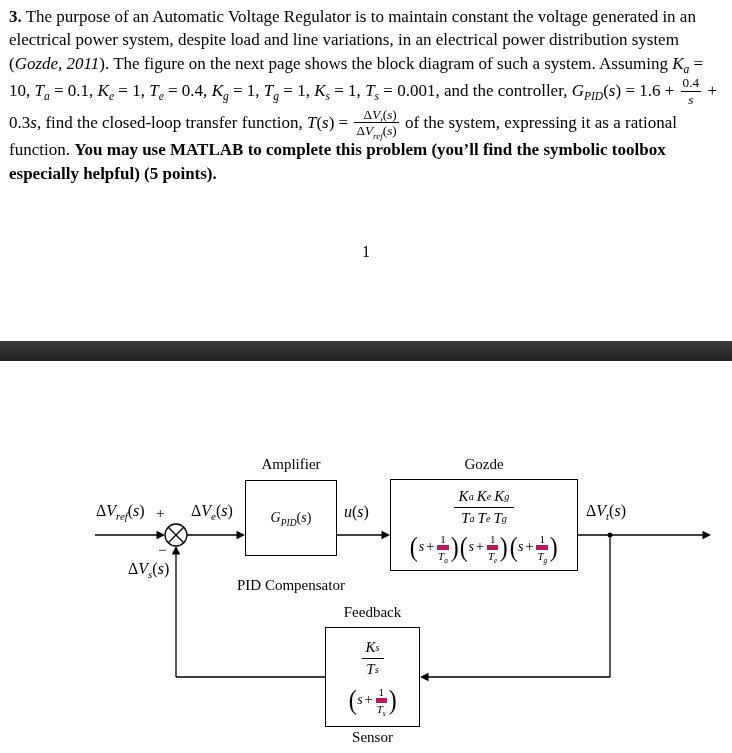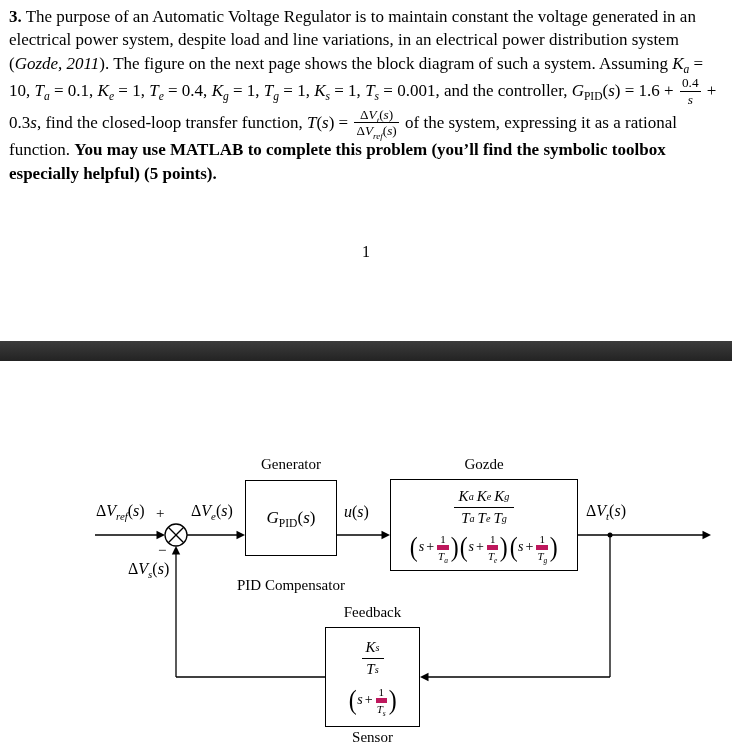--- a/index.html
+++ b/index.html
@@ -4,45 +4,45 @@
 <style>
   html,body{margin:0;padding:0;background:#fff;}
   body{width:732px;height:753px;font-family:"Liberation Serif", serif;color:#000;}
   .page{position:relative;width:732px;height:753px;background:#fff;overflow:hidden;}
 
   
   .problem{position:absolute;left:9px;top:5px;width:714px;margin:0;
            font-size:17px;line-height:1.38;text-align:left;}
   .b{font-weight:bold}
   .i{font-style:italic}
-  sub{font-size:0.68em;line-height:0;}
+  sub{font-size:0.68em;line-height:0;font-style:italic;}
   .frac{display:inline-block;vertical-align:-0.55em;text-align:center;
         font-size:0.78em;line-height:1.15;margin:0 2px;}
-  .frac .num{display:block;padding:0 2px;}
+  .frac .num{display:block;padding:0 2px;text-align:right;}
   .frac .den{display:block;border-top:1px solid #000;padding:0 2px;}
 
   .pagenum{position:absolute;top:243px;left:0;width:732px;text-align:center;font-size:16px;}
 
   .separator{position:absolute;top:341px;left:0;width:732px;height:20px;
              background:linear-gradient(#3c3c3c,#232323);}
 
   
   .wires{position:absolute;left:0;top:0;width:732px;height:753px;pointer-events:none;}
 
   .dlabel{position:absolute;font-size:15px;text-align:center;}
   .lbl-controller{left:245px;top:456px;width:92px;}
   .lbl-plant{left:390px;top:456px;width:188px;}
   .lbl-pid{left:210px;top:577px;width:162px;}
   .lbl-amp{left:386px;top:577px;width:196px;}
   .lbl-feedback{left:325px;top:604px;width:95px;}
   .lbl-sensor{left:325px;top:729px;width:95px;}
 
   .block{position:absolute;border:1px solid #000;background:#fff;box-sizing:border-box;
          display:flex;align-items:center;justify-content:center;}
-  .controller-block{left:245px;top:480px;width:92px;height:76px;font-size:17px;}
+  .controller-block{left:245px;top:480px;width:92px;height:76px;font-size:14px;}
   .plant-block{left:390px;top:479px;width:188px;height:92px;flex-direction:column;font-size:15px;}
   .feedback-block{left:325px;top:627px;width:95px;height:100px;flex-direction:column;font-size:15px;}
 
   .signal{position:absolute;font-size:16px;white-space:nowrap;}
   .sig-input{left:96px;top:502px;}
   .sig-error{left:191px;top:502px;}
   .sig-control{left:344px;top:503px;text-align:center;}
   .sig-output{left:586px;top:502px;}
   .sig-feedback{left:128px;top:560px;}
 
@@ -95,21 +95,21 @@
       <polygon points="165,535 156.5,530.8 156.5,539.2"></polygon>
       <polygon points="245,535 236.5,530.8 236.5,539.2"></polygon>
       <polygon points="390,535 381.5,530.8 381.5,539.2"></polygon>
       <polygon points="711,535 702.5,530.8 702.5,539.2"></polygon>
       <polygon points="420,677 428.5,672.8 428.5,681.2"></polygon>
       <polygon points="176,546 171.8,554.5 180.2,554.5"></polygon>
       <circle cx="610" cy="535" r="2.5"></circle>
     </g>
   </svg>
 
-  <div class="dlabel lbl-controller">Generator</div>
+  <div class="dlabel lbl-controller">Amplifier</div>
   <div class="dlabel lbl-plant">Gozde</div>
   <div class="dlabel lbl-pid">PID Compensator</div>
   <div class="dlabel lbl-feedback">Feedback</div>
   <div class="dlabel lbl-sensor">Sensor</div>
 
   <div class="signal sig-input"><span>Δ</span><span class="i">V</span><sub class="i">ref</sub><span>(</span><span class="i">s</span><span>)</span></div>
   <div class="sign plus-sign">+</div>
   <div class="sign minus-sign">−</div>
   <div class="signal sig-error"><span>Δ</span><span class="i">V</span><sub class="i">e</sub><span>(</span><span class="i">s</span><span>)</span></div>
   <div class="signal sig-control"><span class="i">u</span><span>(</span><span class="i">s</span><span>)</span></div>

